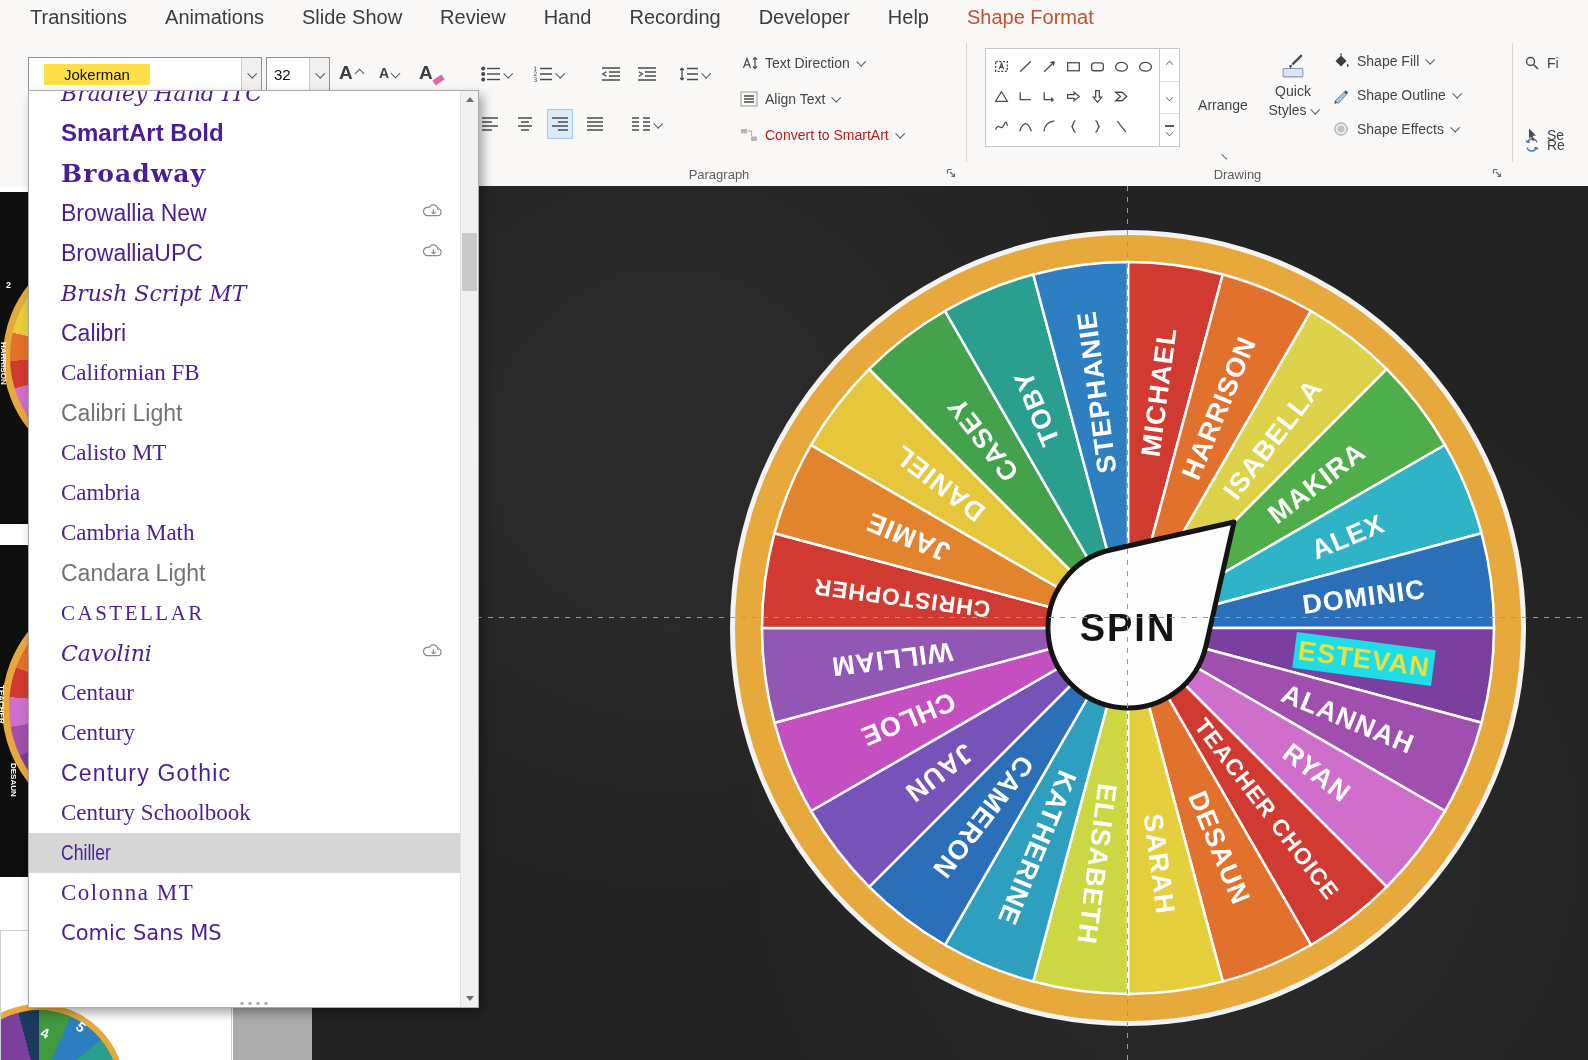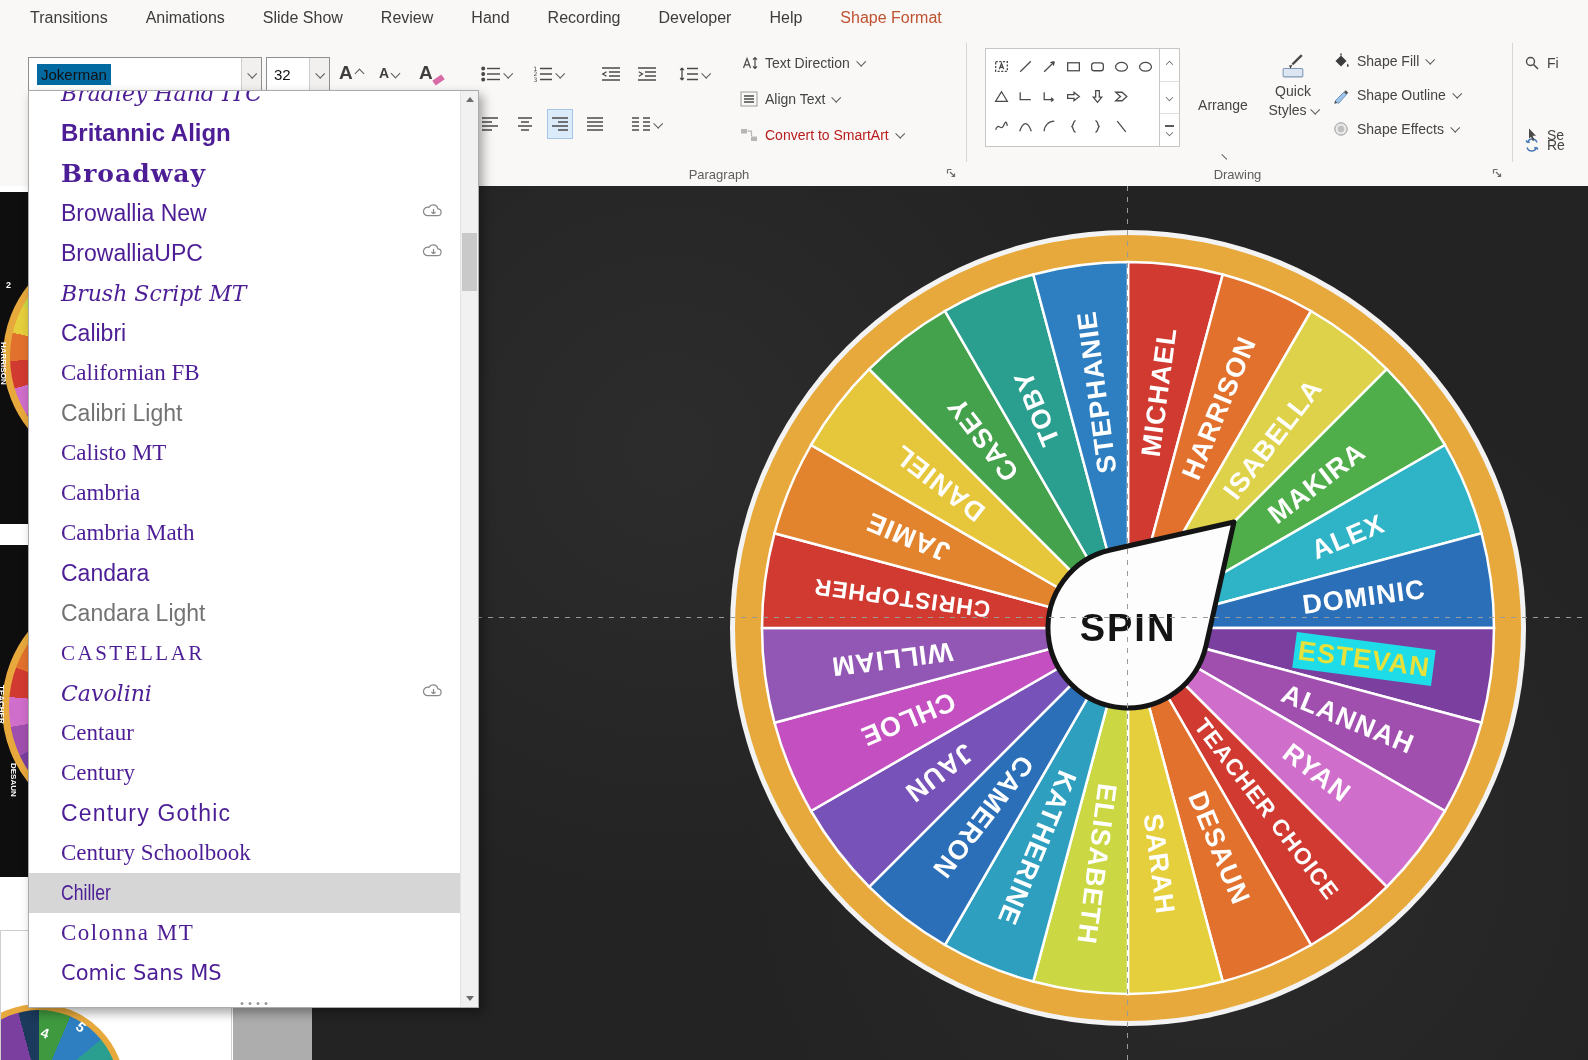--- a/index.html
+++ b/index.html
@@ -1,28 +1,28 @@
 <!DOCTYPE html>
 <html><head>
 <meta charset="utf-8">
 <style>
   html,body{margin:0;padding:0;}
   body{width:1588px;height:1060px;overflow:hidden;font-family:"Liberation Sans",sans-serif;background:#fff;}
   .app{position:relative;width:1588px;height:1060px;}
 
   
   .menubar{position:absolute;left:0;top:0;right:0;height:35px;background:#f9f8f7;display:flex;align-items:center;gap:38px;padding-left:30px;}
-  .mtab{font-size:16px;color:#3c3c3c;white-space:nowrap;cursor:default;}
+  .mtab{font-size:20px;color:#3c3c3c;white-space:nowrap;cursor:default;}
   .mtab.accent{color:#c0512f;}
 
   
   .ribbon{position:absolute;left:0;top:35px;right:0;height:151px;background:#f9f8f7;border-bottom:1px solid #d2d0ce;}
   .ribbon > div{position:absolute;}
   .combo{background:#fff;border:1px solid #8f8f8f;display:flex;align-items:center;font-size:15px;color:#111;}
-  .combo .sel-text{background:#0369a1;padding:2px 4px;margin-left:8px;white-space:nowrap;}
+  .combo .sel-text{background:#fde047;padding:2px 20px;margin-left:15px;white-space:nowrap;}
   .combo .plain-text{padding-left:7px;}
   .combo-arrow{margin-left:auto;width:19px;align-self:stretch;display:flex;align-items:center;justify-content:center;background:#f1f0ef;border-left:1px solid #cfcdcb;}
   .chev{width:6px;height:6px;border-right:1.6px solid #5a5a5a;border-bottom:1.6px solid #5a5a5a;display:inline-block;transform:rotate(45deg) translateY(-1px);}
   .caret{width:6px;height:6px;border-right:1.6px solid #5a5a5a;border-bottom:1.6px solid #5a5a5a;display:inline-block;}
   .caret.up{transform:rotate(-135deg);}
   .caret.down{transform:rotate(45deg);}
   .caret.small{transform-origin:center;scale:.75;}
   .rbtn{display:flex;align-items:center;gap:3px;height:28px;padding:0 3px;color:#3f3f3f;}
   .bigA{font-size:19px;font-weight:bold;color:#3f3f3f;}
   .medA{font-size:14px;font-weight:bold;color:#3f3f3f;}
@@ -637,21 +637,21 @@
     <div class="guide guide-h"></div>
     <div class="guide guide-v"></div>
   </div>
 
   <div id="font-dropdown">
     <div id="font-list">
         <div class="font-item f-script">
           <span class="font-name">Bradley Hand ITC</span>
         </div>
         <div class="font-item f-heavy">
-          <span class="font-name">Britannic Align</span>
+          <span class="font-name">SmartArt Bold</span>
         </div>
         <div class="font-item f-broadway">
           <span class="font-name">Broadway</span>
         </div>
         <div class="font-item f-sans">
           <span class="font-name">Browallia New</span>
           <span class="cloud">
             <svg viewBox="0 0 24 18" width="23" height="17">
               <path d="M6 14.5 a4.5 4.5 0 1 1 1.2 -8.8 a5 5 0 0 1 9.4 1.6 a3.6 3.6 0 0 1 -0.4 7.2 Z" fill="none" stroke="#8a8a8a" stroke-width="1.3"></path>
               <path d="M12 7.5 V12.6 M12 12.6 l-2.2 -2.2 M12 12.6 l2.2 -2.2" stroke="#8a8a8a" stroke-width="1.3" fill="none"></path>
@@ -681,23 +681,20 @@
         </div>
         <div class="font-item f-serif">
           <span class="font-name">Calisto MT</span>
         </div>
         <div class="font-item f-serif">
           <span class="font-name">Cambria</span>
         </div>
         <div class="font-item f-serif">
           <span class="font-name">Cambria Math</span>
         </div>
-        <div class="font-item f-sans">
-          <span class="font-name">Candara</span>
-        </div>
         <div class="font-item f-sans-light">
           <span class="font-name">Candara Light</span>
         </div>
         <div class="font-item f-caps">
           <span class="font-name">CASTELLAR</span>
         </div>
         <div class="font-item f-script">
           <span class="font-name">Cavolini</span>
           <span class="cloud">
             <svg viewBox="0 0 24 18" width="23" height="17">

